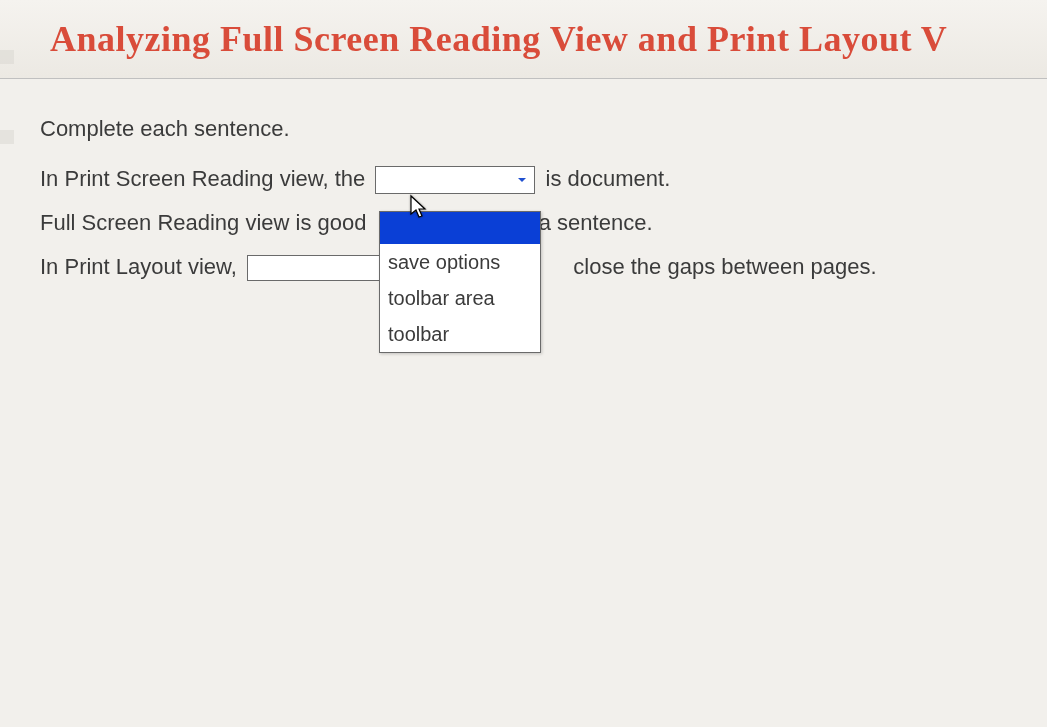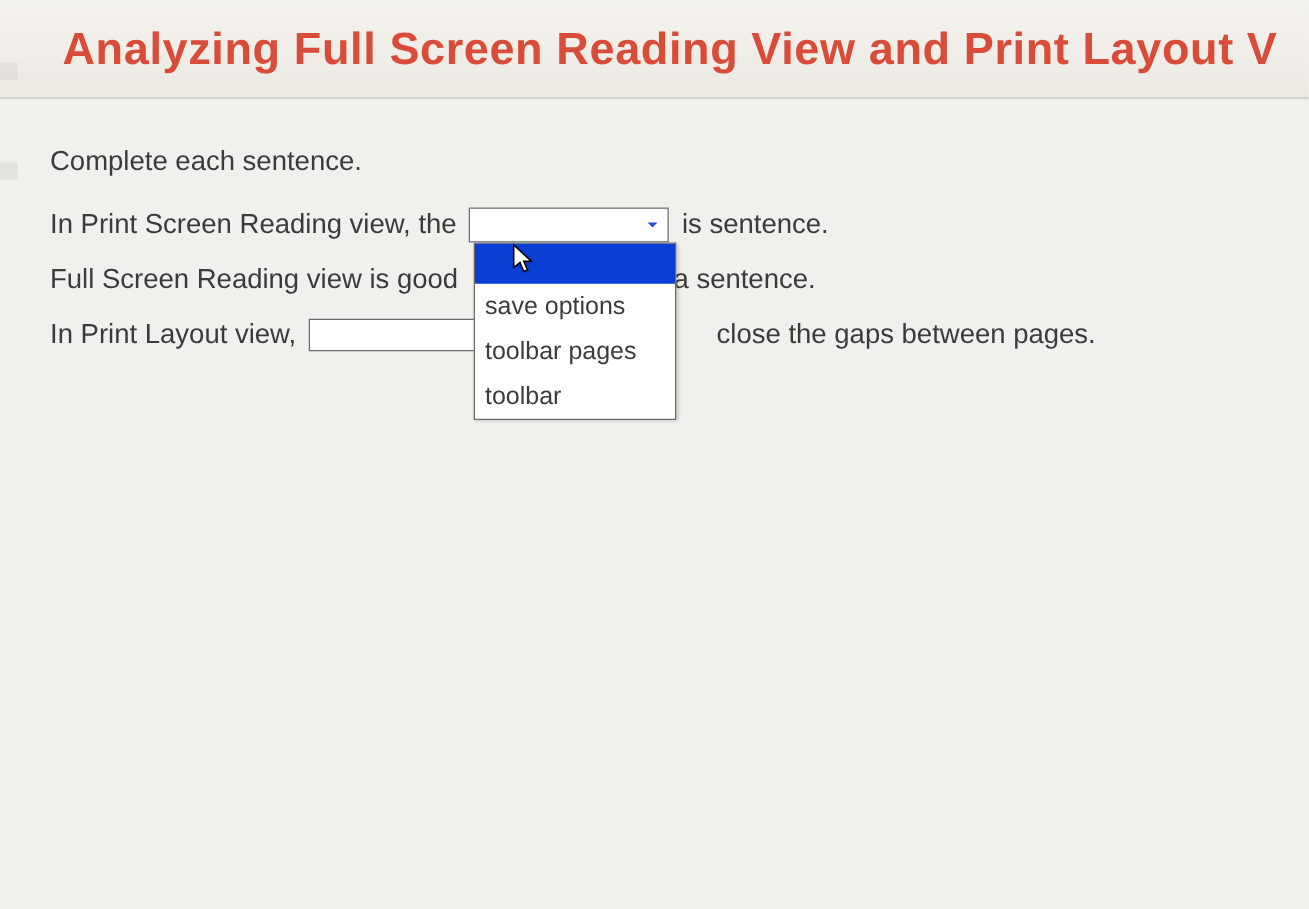--- a/index.html
+++ b/index.html
@@ -19,20 +19,21 @@
       padding: 18px 0 18px 50px;
       border-bottom: 1px solid #c0c0c0;
       background: linear-gradient(180deg, #f5f3ef 0%, #ece9e3 100%);
     }
     .title {
       font-size: 36px;
       font-weight: bold;
       color: #d94c3a;
       letter-spacing: 0.5px;
       white-space: nowrap;
+      font-family: Liberation Serif, serif;
     }
     .content {
       padding: 28px 40px;
       font-size: 22px;
       color: #3b3b3b;
       line-height: 2.0;
     }
     .instruction {
       margin-bottom: 6px;
     }
@@ -71,21 +72,21 @@
       height: 26px;
       border: 1px solid #6a6a6a;
       background: #ffffff;
       vertical-align: middle;
       margin: 0 4px;
     }
     
     .dropdown-panel {
       position: absolute;
       left: 379px;
-      top: 194px;
+      top: 211px;
       width: 162px;
       border: 1px solid #6a6a6a;
       background: #ffffff;
       font-size: 20px;
       line-height: 1.5;
       box-shadow: 1px 1px 3px rgba(0,0,0,0.2);
       z-index: 10;
     }
     .dropdown-item {
       padding: 3px 8px;
@@ -137,41 +138,41 @@
 
   <div class="sentence-row">
     <span>In Print Screen Reading view, the</span>
     <span class="dropdown-box">
       <span class="dropdown-arrow">
         <svg viewBox="0 0 10 10">
             <path d="M1 3 L5 7 L9 3 Z" fill="#2050d0"></path>
           </svg>
       </span>
     </span>
-    <span>is sentence.</span>
+    <span>is document.</span>
   </div>
 
   <div class="sentence-row">
     <span>Full Screen Reading view is good</span>
     <span style="display:inline-block; width:160px;"></span>
     <span>a sentence.</span>
   </div>
 
   <div class="sentence-row">
     <span>In Print Layout view,</span>
     <span class="small-box"></span>
     <span style="display:inline-block; width:160px;"></span>
     <span>close the gaps between pages.</span>
   </div>
 </div>
 
 <div class="dropdown-panel">
   <div class="dropdown-item highlight"></div>
   <div class="dropdown-item">save options</div>
-  <div class="dropdown-item">toolbar pages</div>
+  <div class="dropdown-item">toolbar area</div>
   <div class="dropdown-item">toolbar</div>
 </div>
 
 <div class="cursor">
   <svg viewBox="0 0 20 26">
     <path d="M2 2 L2 20 L7 16 L10 23 L13 22 L10 15 L16 15 Z" fill="#ffffff" stroke="#000000" stroke-width="1.2"></path>
   </svg>
 </div>
 
 </body></html>

